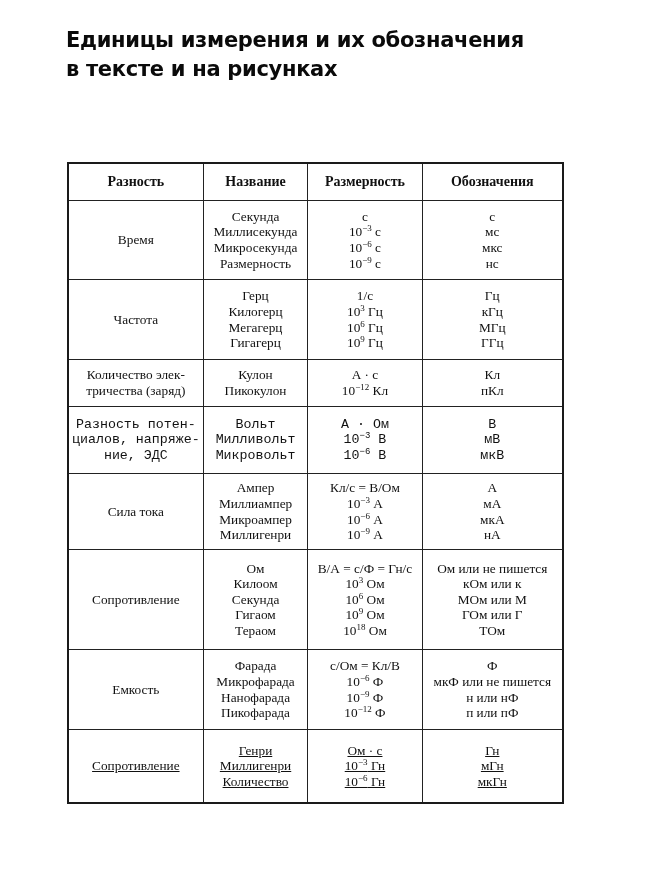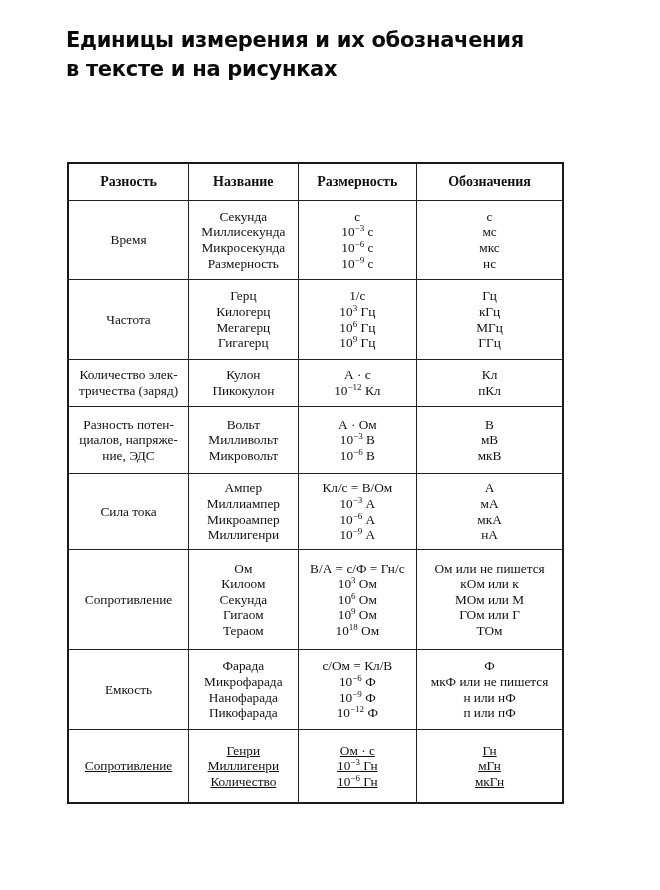--- a/index.html
+++ b/index.html
@@ -18,21 +18,21 @@
   }
   table.units th, table.units td {
     border: 1.5px solid #222; text-align: center; vertical-align: middle; padding: 0 3px;
   }
   table.units th { font-weight: bold; font-size: 14px; height: 36px; }
   col.c1 { width: 121px; } col.c2 { width: 110px; } col.c3 { width: 119px; } col.c4 { width: 147px; }
   .lines div { white-space: nowrap; }
   tr.r-time td { height: 78px; }
   tr.r-freq td { height: 79px; }
   tr.r-charge td { height: 46px; }
-  tr.r-volt td { height: 66px; }
+  tr.r-volt td { height: 66px; font-family: Liberation Mono, monospace; }
   tr.r-current td { height: 75px; }
   tr.r-res td { height: 99px; }
   tr.r-cap td { height: 79px; }
   tr.r-ind td { height: 72px; text-decoration: underline; }
   sup { font-size: 9px; line-height: 0; vertical-align: 5px; }
 </style>
 </head>
 <body>
 
 <div class="title">

